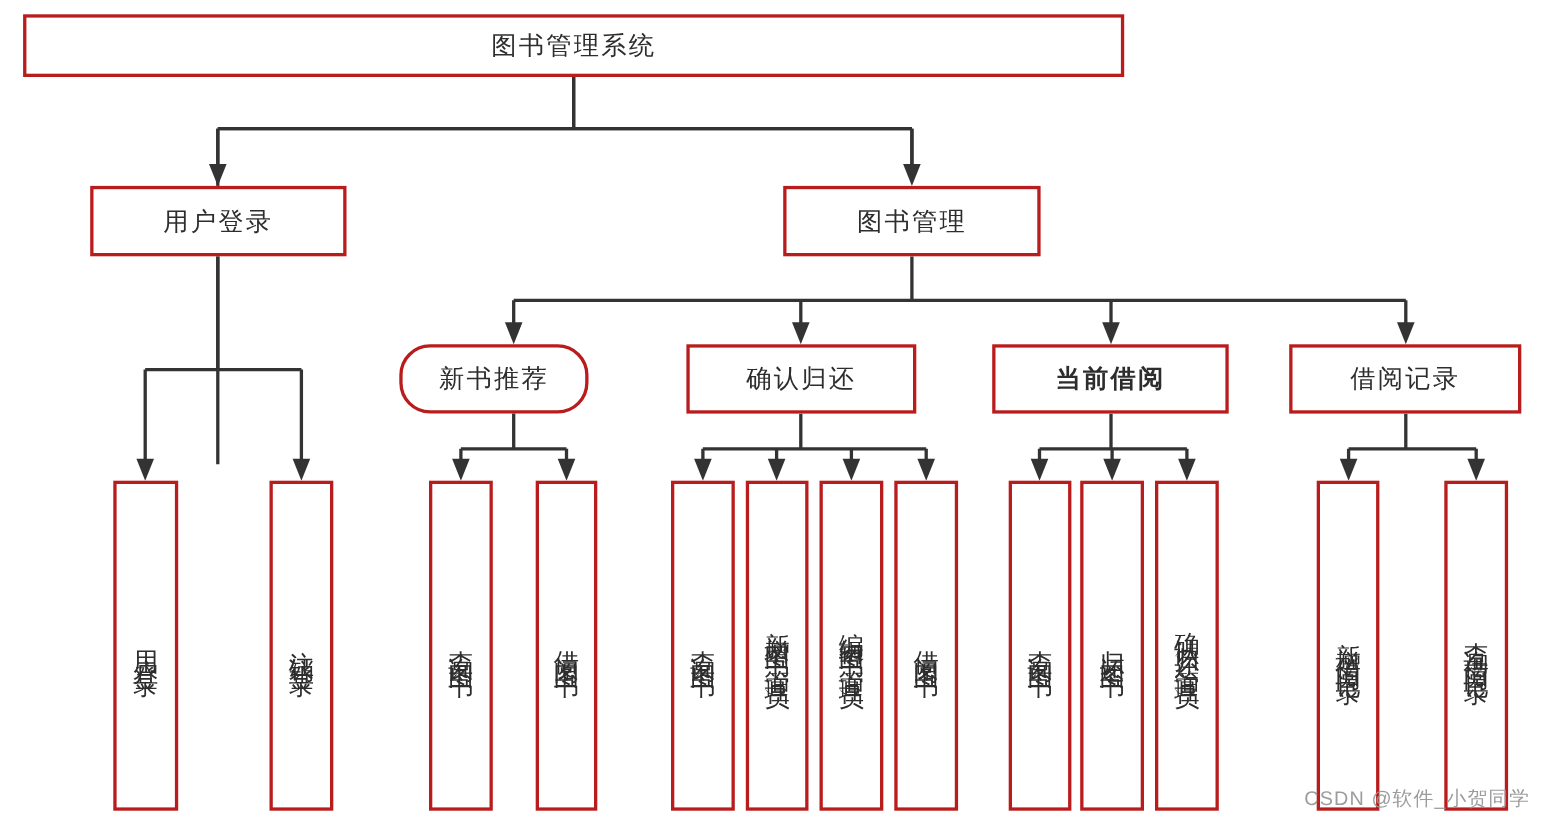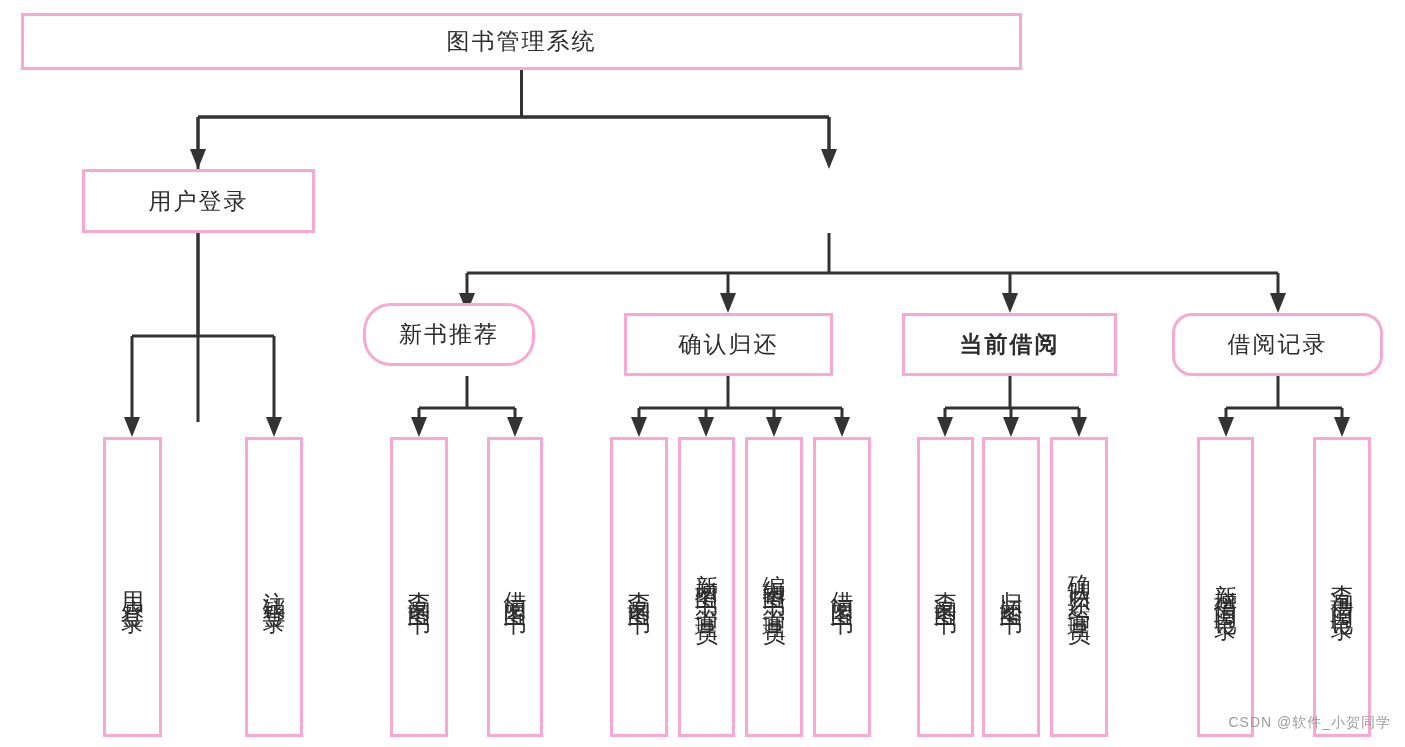--- a/index.html
+++ b/index.html
@@ -13,41 +13,41 @@
   }
   .connectors {
     position: absolute;
     left: 0; top: 0;
     width: 1405px; height: 747px;
     pointer-events: none;
   }
   .node {
     position: absolute;
     box-sizing: border-box;
-    border: 3px solid #f9a8d4;
+    border: 3px solid #b91c1c;
     background: #ffffff;
     display: flex;
     align-items: center;
     justify-content: center;
     color: #2d2d2d;
   }
   .hbox { font-size: 23px; letter-spacing: 2px; }
   .vbox span {
     writing-mode: vertical-rl;
     text-orientation: mixed;
     font-size: 23px;
     letter-spacing: 7px;
     line-height: 1;
     white-space: nowrap;
   }
   .watermark {
     position: absolute;
     top: 714px;
     right: 14px;
-    font-size: 14px;
+    font-size: 18px;
     color: rgba(148,148,148,0.92);
     letter-spacing: 1px;
     z-index: 5;
   }
 </style>
 </head>
 <body>
 
 <div class="canvas">
 
@@ -99,31 +99,34 @@
     </g>
   </svg>
 
   <div class="node hbox" style="left:21px; top:13px; width:1001px; height:57px;">
     <span>图书管理系统</span>
   </div>
 
   <div class="node hbox" style="left:82px; top:169px; width:233px; height:64px;">
     <span>用户登录</span>
   </div>
+  <div class="node hbox" style="left:712px; top:169px; width:234px; height:64px;">
+    <span>图书管理</span>
+  </div>
 
-  <div class="node hbox" style="left:363px; top:303px; width:172px; height:63px;border-radius:28px;">
+  <div class="node hbox" style="left:363px; top:313px; width:172px; height:63px;border-radius:28px;">
     <span>新书推荐</span>
   </div>
   <div class="node hbox" style="left:624px; top:313px; width:209px; height:63px;">
     <span>确认归还</span>
   </div>
   <div class="node hbox" style="left:902px; top:313px; width:215px; height:63px;font-weight:bold;">
     <span>当前借阅</span>
   </div>
-  <div class="node hbox" style="left:1172px; top:313px; width:211px; height:63px;border-radius:20px;">
+  <div class="node hbox" style="left:1172px; top:313px; width:211px; height:63px;">
     <span>借阅记录</span>
   </div>
 
   <div class="node vbox" style="left:103px; top:437px; width:59px; height:300px;">
     <span>用户登录</span>
   </div>
   <div class="node vbox" style="left:245px; top:437px; width:58px; height:300px;">
     <span>注销登录</span>
   </div>
 

